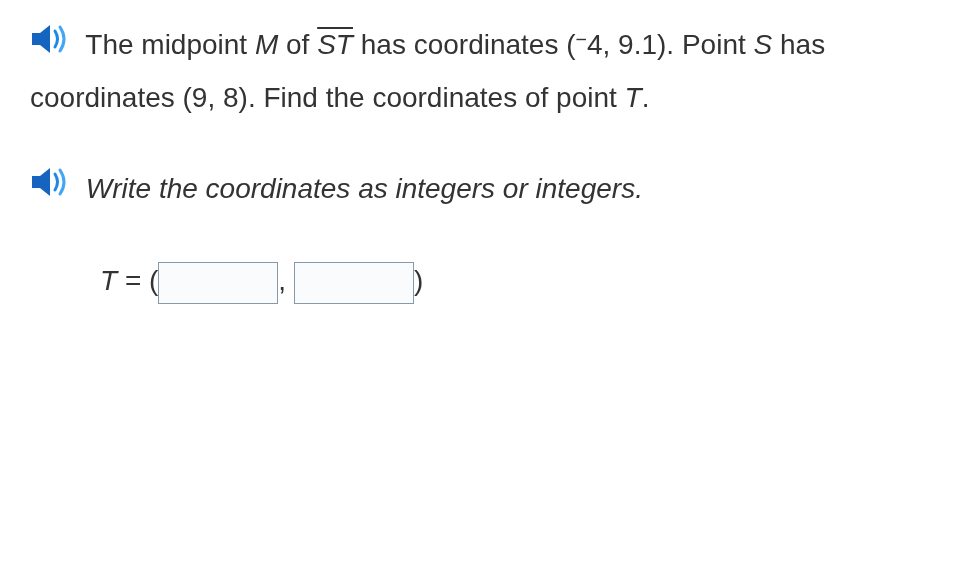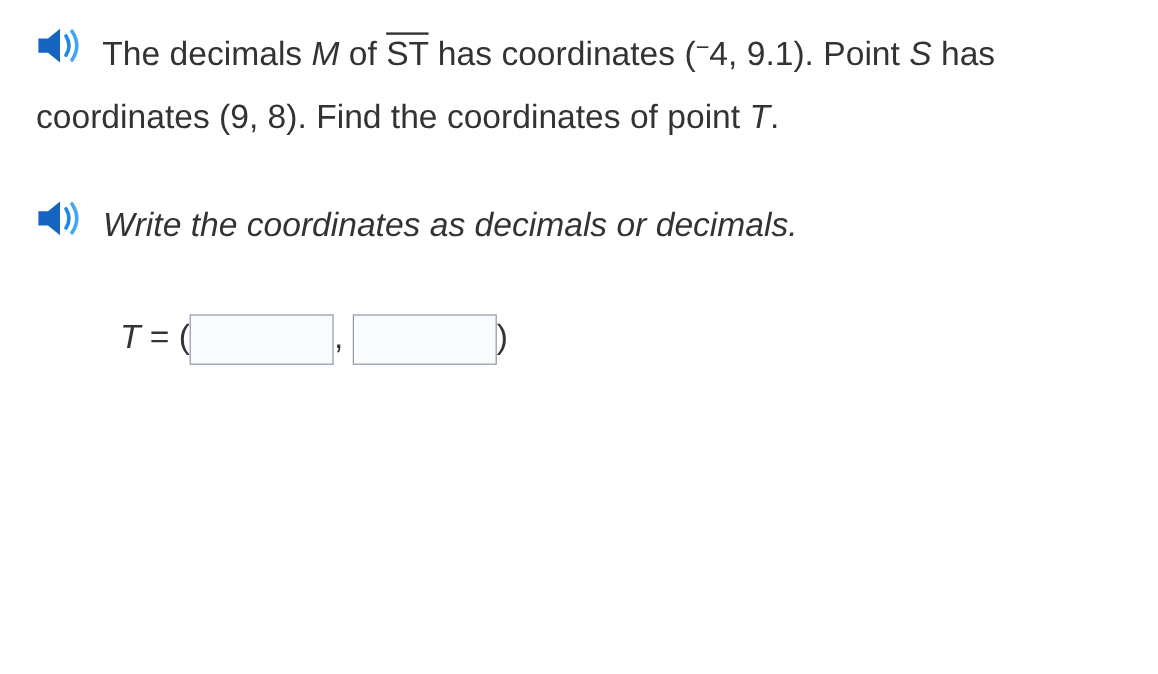--- a/index.html
+++ b/index.html
@@ -33,20 +33,21 @@
       vertical-align: middle;
       margin-right: 8px;
     }
     .audio-icon svg {
       width: 40px;
       height: 36px;
     }
     .overline {
       text-decoration: overline;
       text-decoration-thickness: 2px;
+      font-style: italic;
     }
     .italic {
       font-style: italic;
     }
     .neg-sign {
       font-size: 0.7em;
       vertical-align: super;
       position: relative;
       top: 2px;
     }
@@ -70,30 +71,30 @@
 
 <div class="problem-block">
   <span class="audio-icon">
     <svg viewBox="0 0 40 36">
       <path d="M 2 12 L 2 24 L 10 24 L 20 32 L 20 4 L 10 12 Z" fill="#1565c0"></path>
       <path d="M 25 10 Q 30 18 25 26" stroke="#1e88e5" stroke-width="3" fill="none" stroke-linecap="round"></path>
       <path d="M 30 6 Q 38 18 30 30" stroke="#42a5f5" stroke-width="3" fill="none" stroke-linecap="round"></path>
     </svg>
   </span>
   <span class="text-content">
-    <span>The decimals </span><span class="italic">M</span><span> of </span><span class="overline">ST</span><span> has coordinates (</span><span class="neg-sign">−</span><span>4, 9.1). Point </span><span class="italic">S</span><span> has coordinates (9, 8). Find the coordinates of point </span><span class="italic">T</span><span>.</span>
+    <span>The midpoint </span><span class="italic">M</span><span> of </span><span class="overline">ST</span><span> has coordinates (</span><span class="neg-sign">−</span><span>4, 9.1). Point </span><span class="italic">S</span><span> has coordinates (9, 8). Find the coordinates of point </span><span class="italic">T</span><span>.</span>
   </span>
 </div>
 
 <div class="instruction-block">
   <span class="audio-icon">
     <svg viewBox="0 0 40 36">
       <path d="M 2 12 L 2 24 L 10 24 L 20 32 L 20 4 L 10 12 Z" fill="#1565c0"></path>
       <path d="M 25 10 Q 30 18 25 26" stroke="#1e88e5" stroke-width="3" fill="none" stroke-linecap="round"></path>
       <path d="M 30 6 Q 38 18 30 30" stroke="#42a5f5" stroke-width="3" fill="none" stroke-linecap="round"></path>
     </svg>
   </span>
-  <span>Write the coordinates as decimals or decimals.</span>
+  <span>Write the coordinates as integers or integers.</span>
 </div>
 
 <div class="answer-block">
   <span class="italic">T</span><span style="font-style:normal"> = (</span><input type="text" class="answer-input" value="" style=""><span style="font-style:normal">, </span><input type="text" class="answer-input" value="" style=""><span style="font-style:normal">)</span>
 </div>
 
 </body></html>

